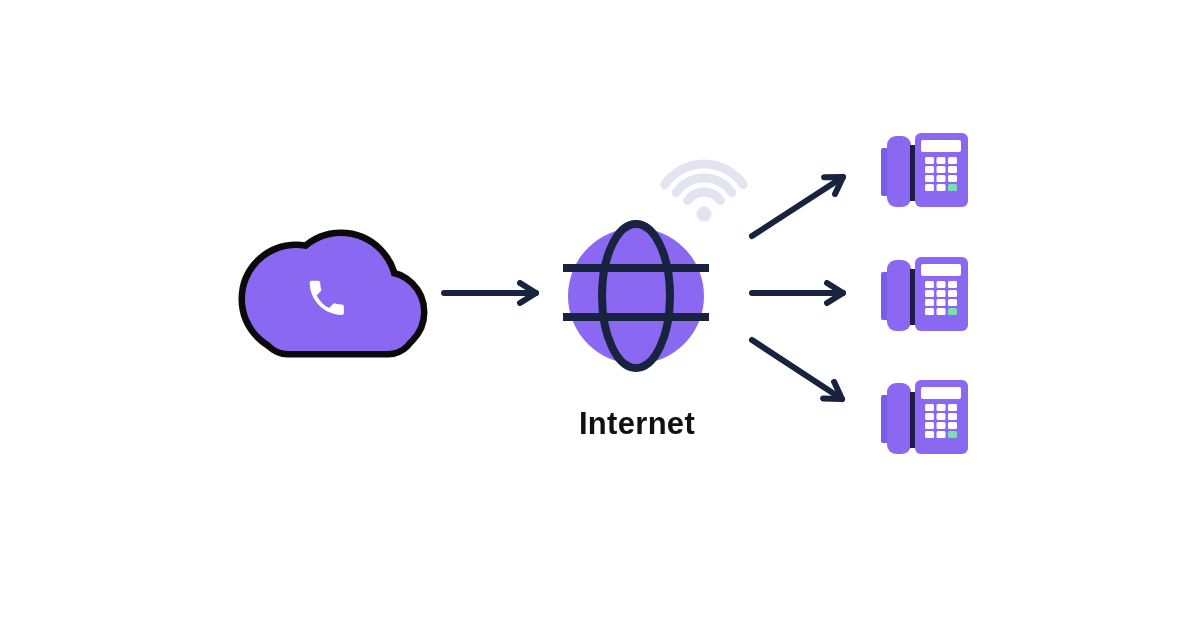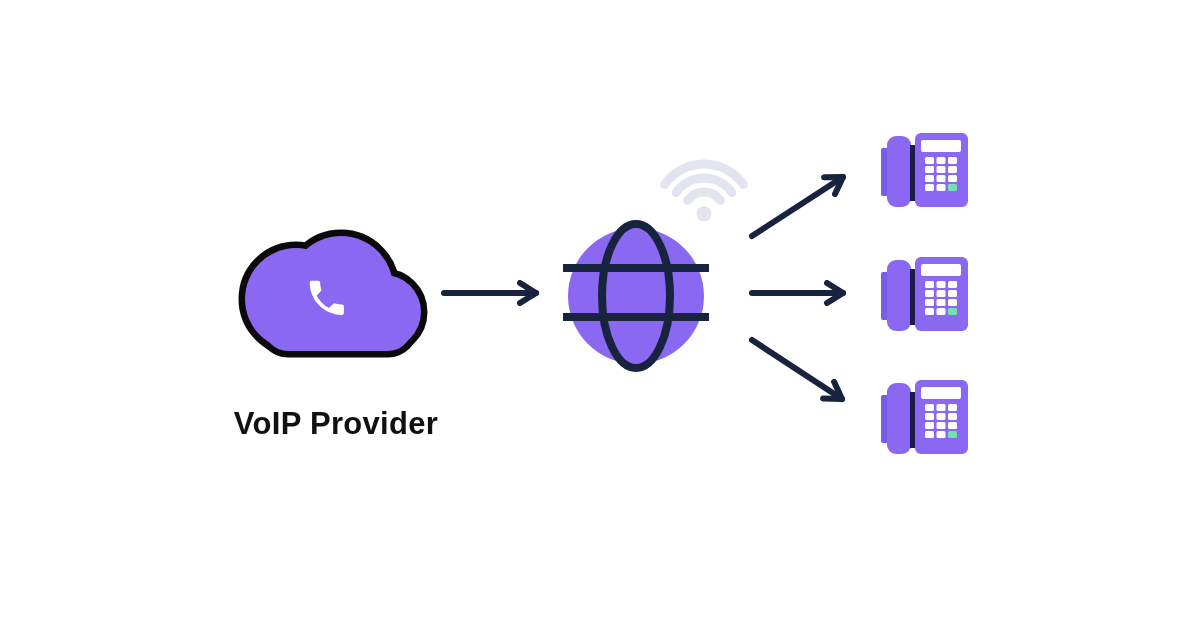--- a/index.html
+++ b/index.html
@@ -122,14 +122,14 @@
     <line class="arrow" marker-end="url(#arrowhead)" x1="444" y1="293" x2="536" y2="293"></line>
     <line class="arrow" marker-end="url(#arrowhead)" x1="752" y1="236" x2="843" y2="177"></line>
     <line class="arrow" marker-end="url(#arrowhead)" x1="752" y1="293" x2="843" y2="293"></line>
     <line class="arrow" marker-end="url(#arrowhead)" x1="752" y1="340" x2="842" y2="399"></line>
 
     <use href="#desk-phone" x="881" y="133"></use>
     <use href="#desk-phone" x="881" y="257"></use>
     <use href="#desk-phone" x="881" y="380"></use>
   </svg>
 
-  <div class="node-label label-provider">VoIP Provider</div>
+  <div class="node-label label-internet">Internet</div>
 </div>
 
 </body></html>

